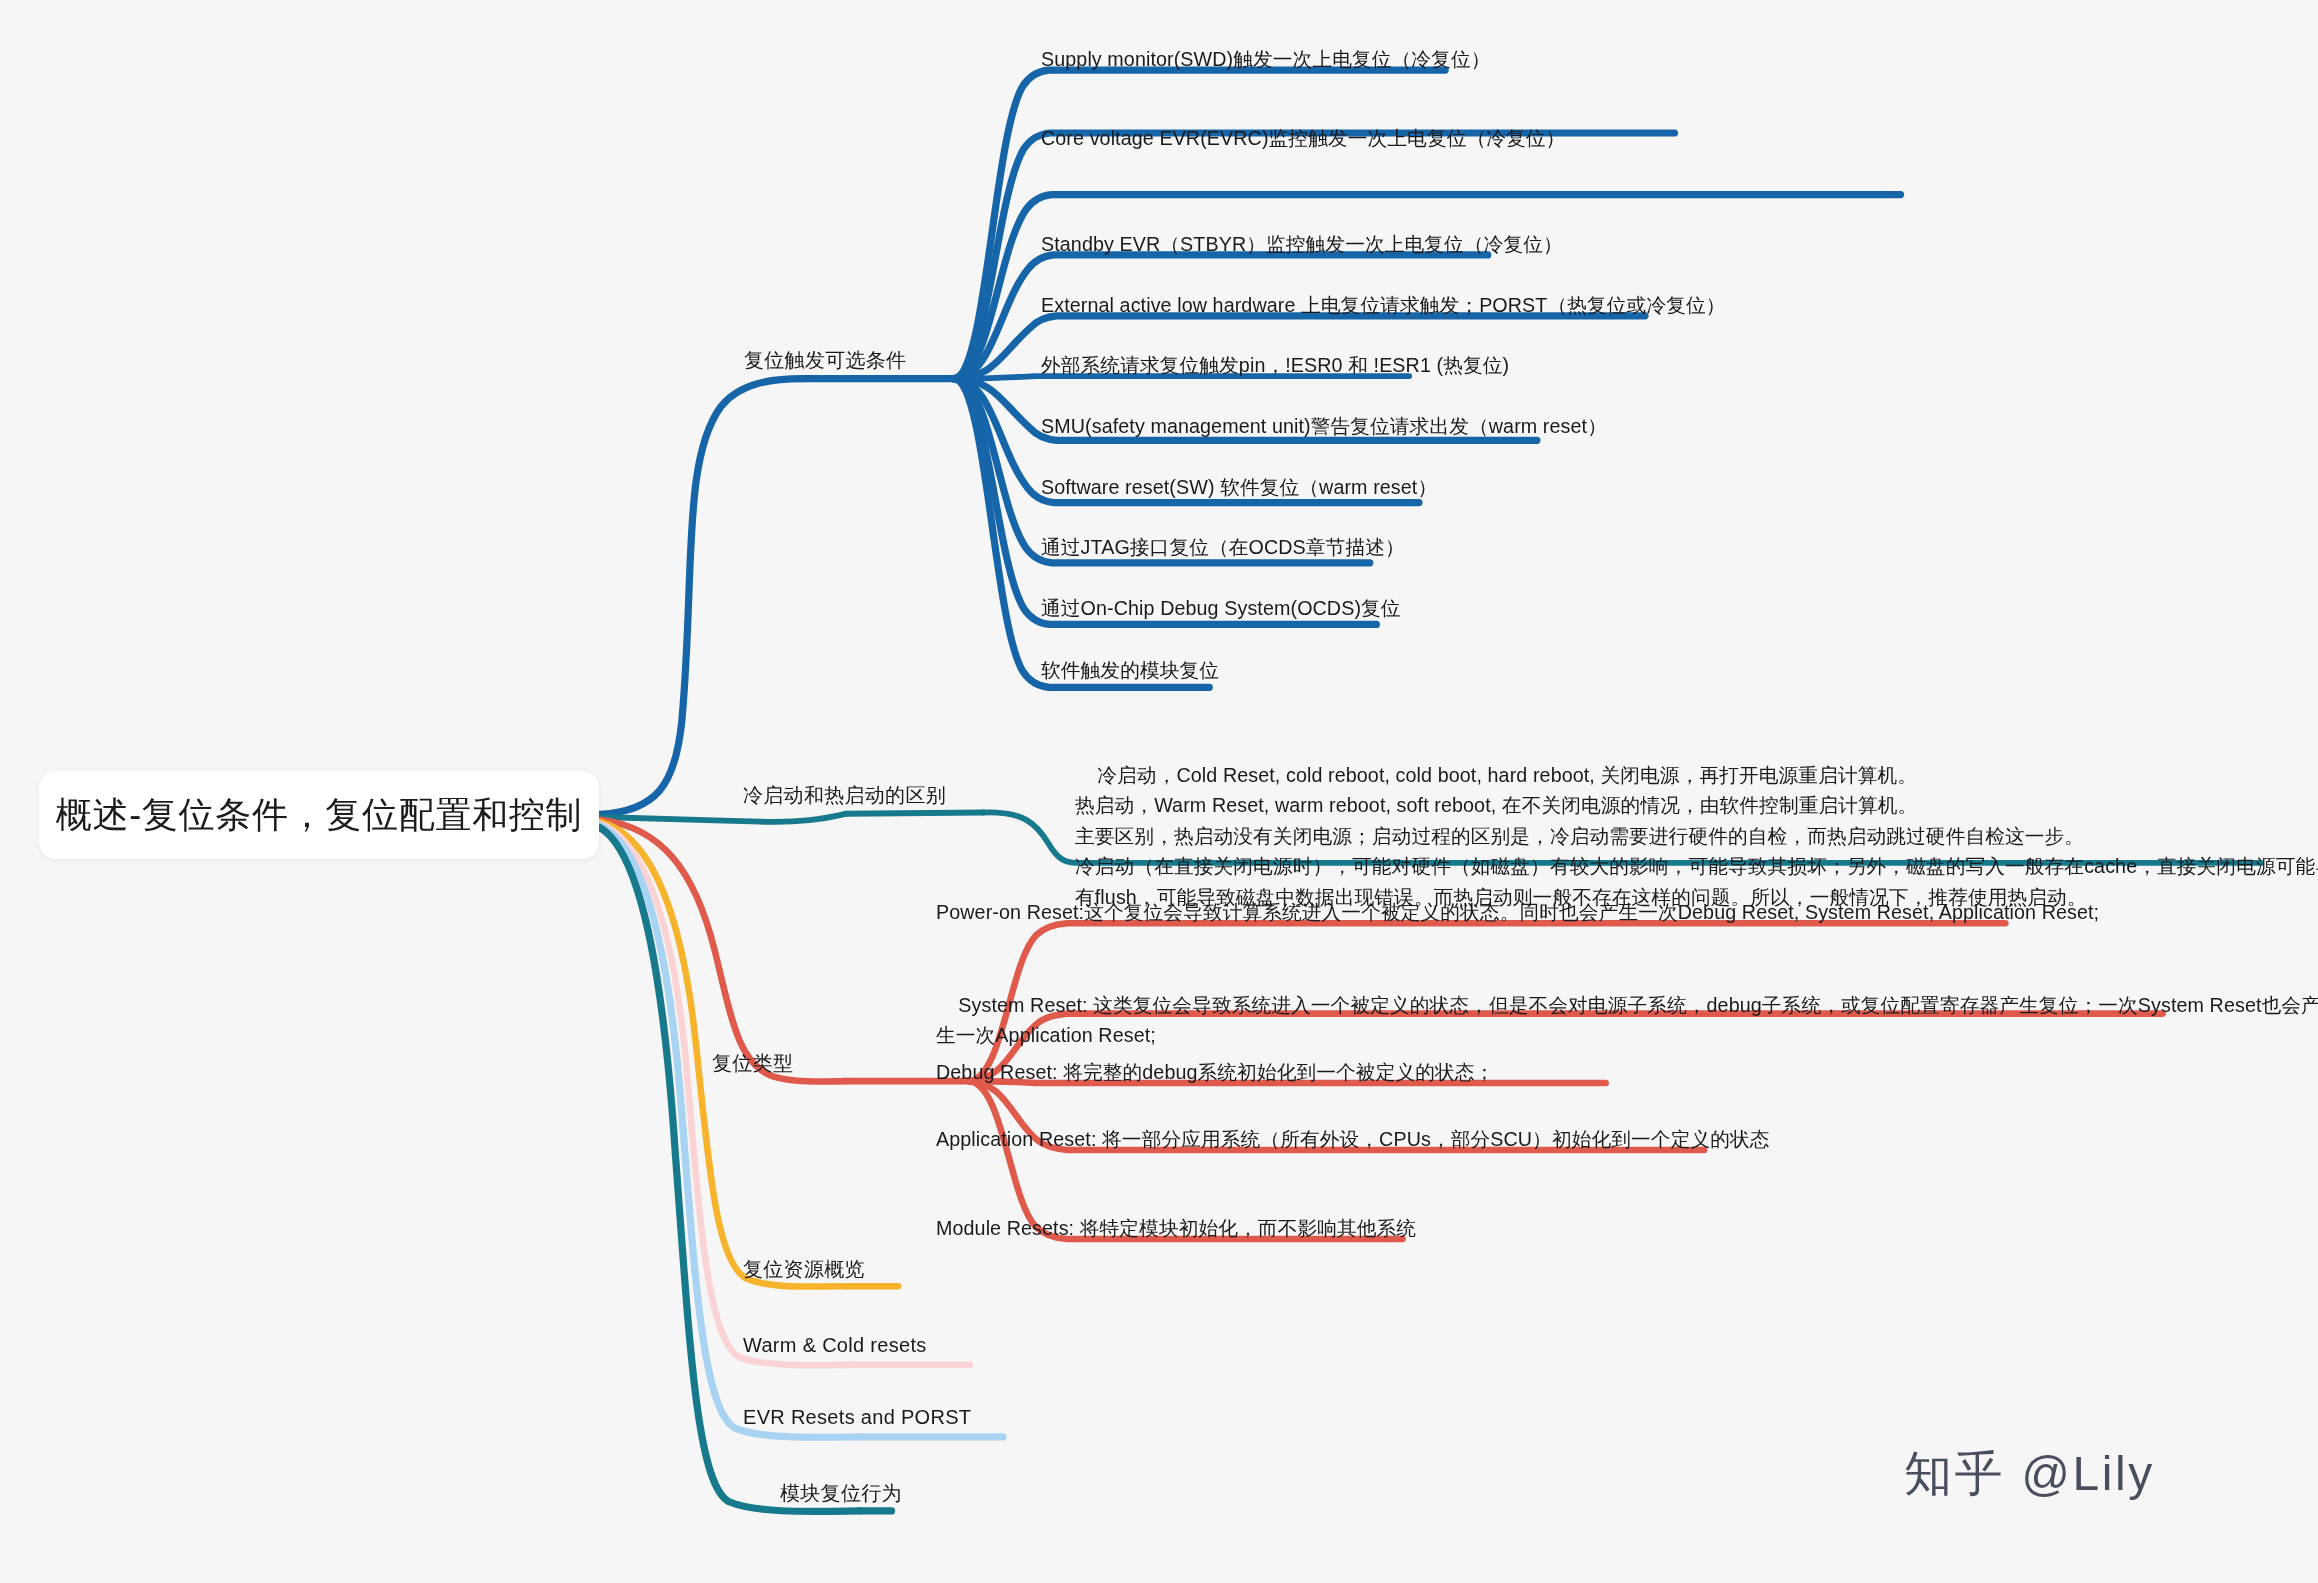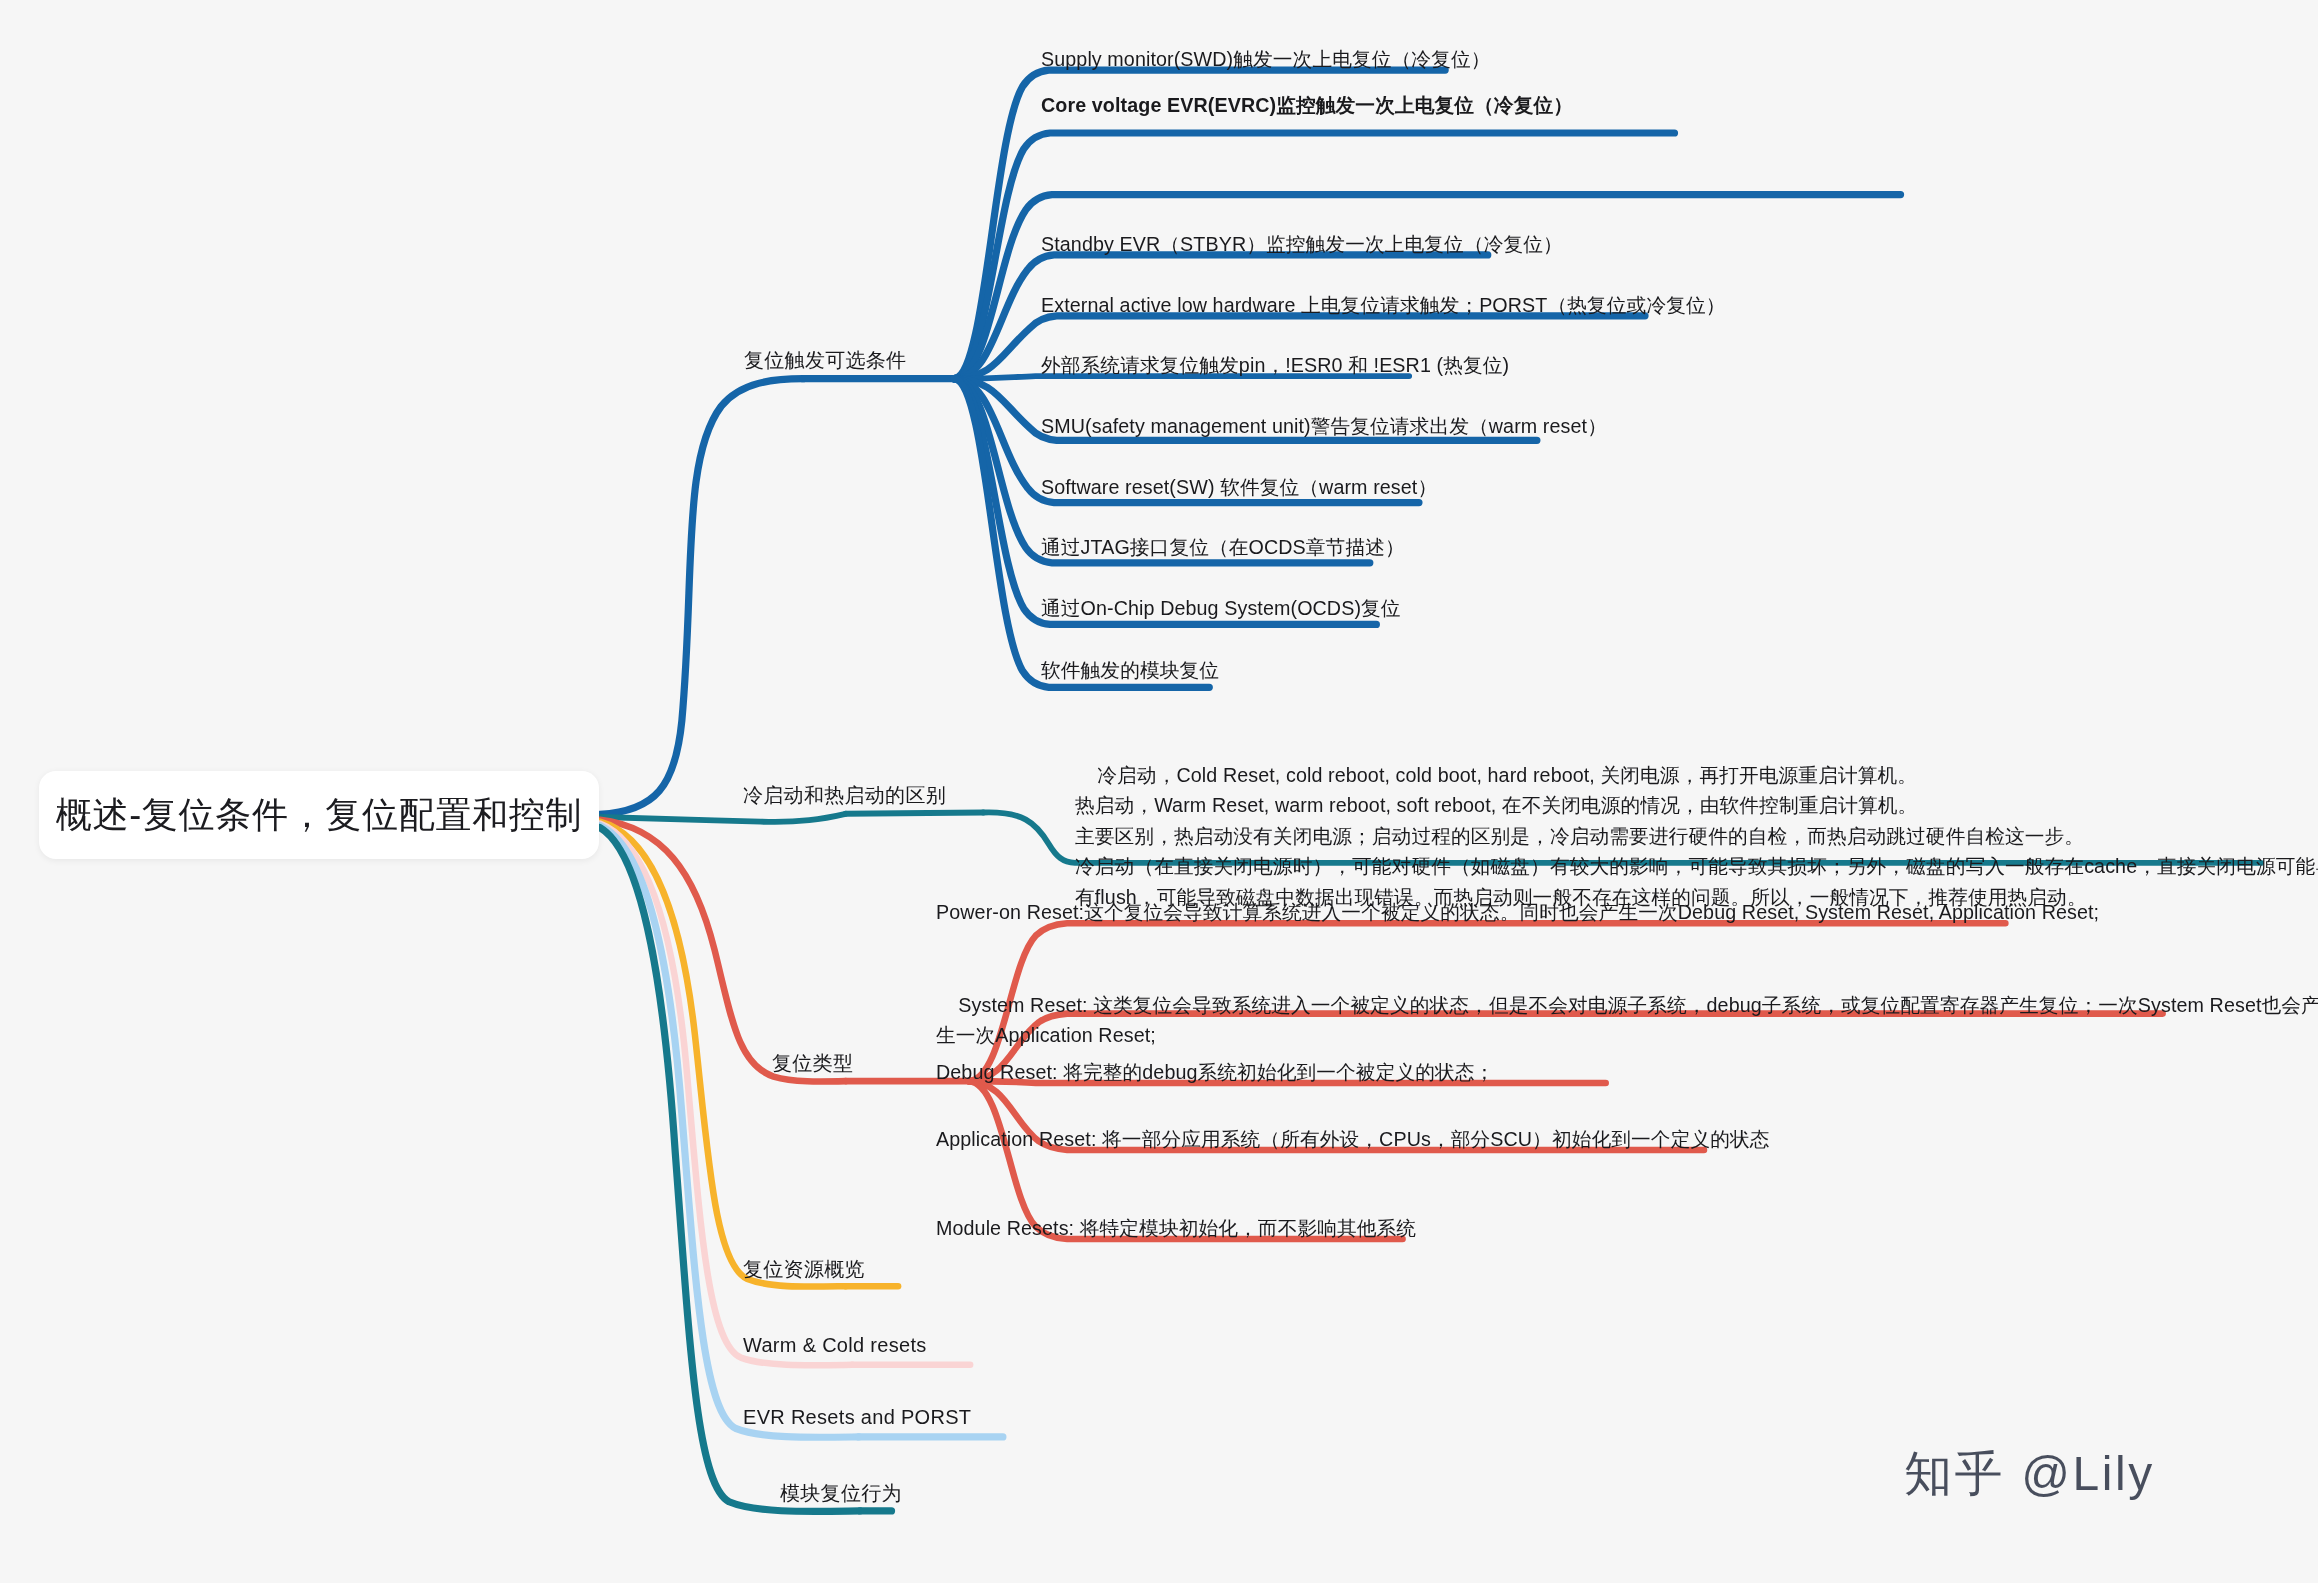--- a/index.html
+++ b/index.html
@@ -96,21 +96,21 @@
   </div>
 
   <div class="node lvl1" style="left:744px;top:347px;">
     <span>复位触发可选条件</span>
   </div>
 
   <div class="node lvl1" style="left:743px;top:782px;">
     <span>冷启动和热启动的区别</span>
   </div>
 
-  <div class="node lvl1" style="left:772px;top:1050px;">
+  <div class="node lvl1" style="left:712px;top:1050px;">
     <span>复位类型</span>
   </div>
 
   <div class="node lvl1" style="left:743px;top:1256px;">
     <span>复位资源概览</span>
   </div>
 
   <div class="node lvl1" style="left:743px;top:1334px;">
     <span>Warm &amp; Cold resets</span>
   </div>
@@ -119,21 +119,21 @@
     <span>EVR Resets and PORST</span>
   </div>
 
   <div class="node lvl1" style="left:780px;top:1480px;">
     <span>模块复位行为</span>
   </div>
 
   <div class="node lvl2" style="left:1041px;top:46px;">
     <span>Supply monitor(SWD)触发一次上电复位（冷复位）</span>
   </div>
-  <div class="node lvl2" style="left:1041px;top:92px;font-weight:bold;">
+  <div class="node lvl2" style="left:1041px;top:125px;">
     <span>Core voltage EVR(EVRC)监控触发一次上电复位（冷复位）</span>
   </div>
   <div class="node lvl2" style="left:1041px;top:231px;">
     <span>Standby EVR（STBYR）监控触发一次上电复位（冷复位）</span>
   </div>
   <div class="node lvl2" style="left:1041px;top:292px;">
     <span>External active low hardware 上电复位请求触发；PORST（热复位或冷复位）</span>
   </div>
   <div class="node lvl2" style="left:1041px;top:352px;">
     <span>外部系统请求复位触发pin，!ESR0 和 !ESR1 (热复位)</span>

